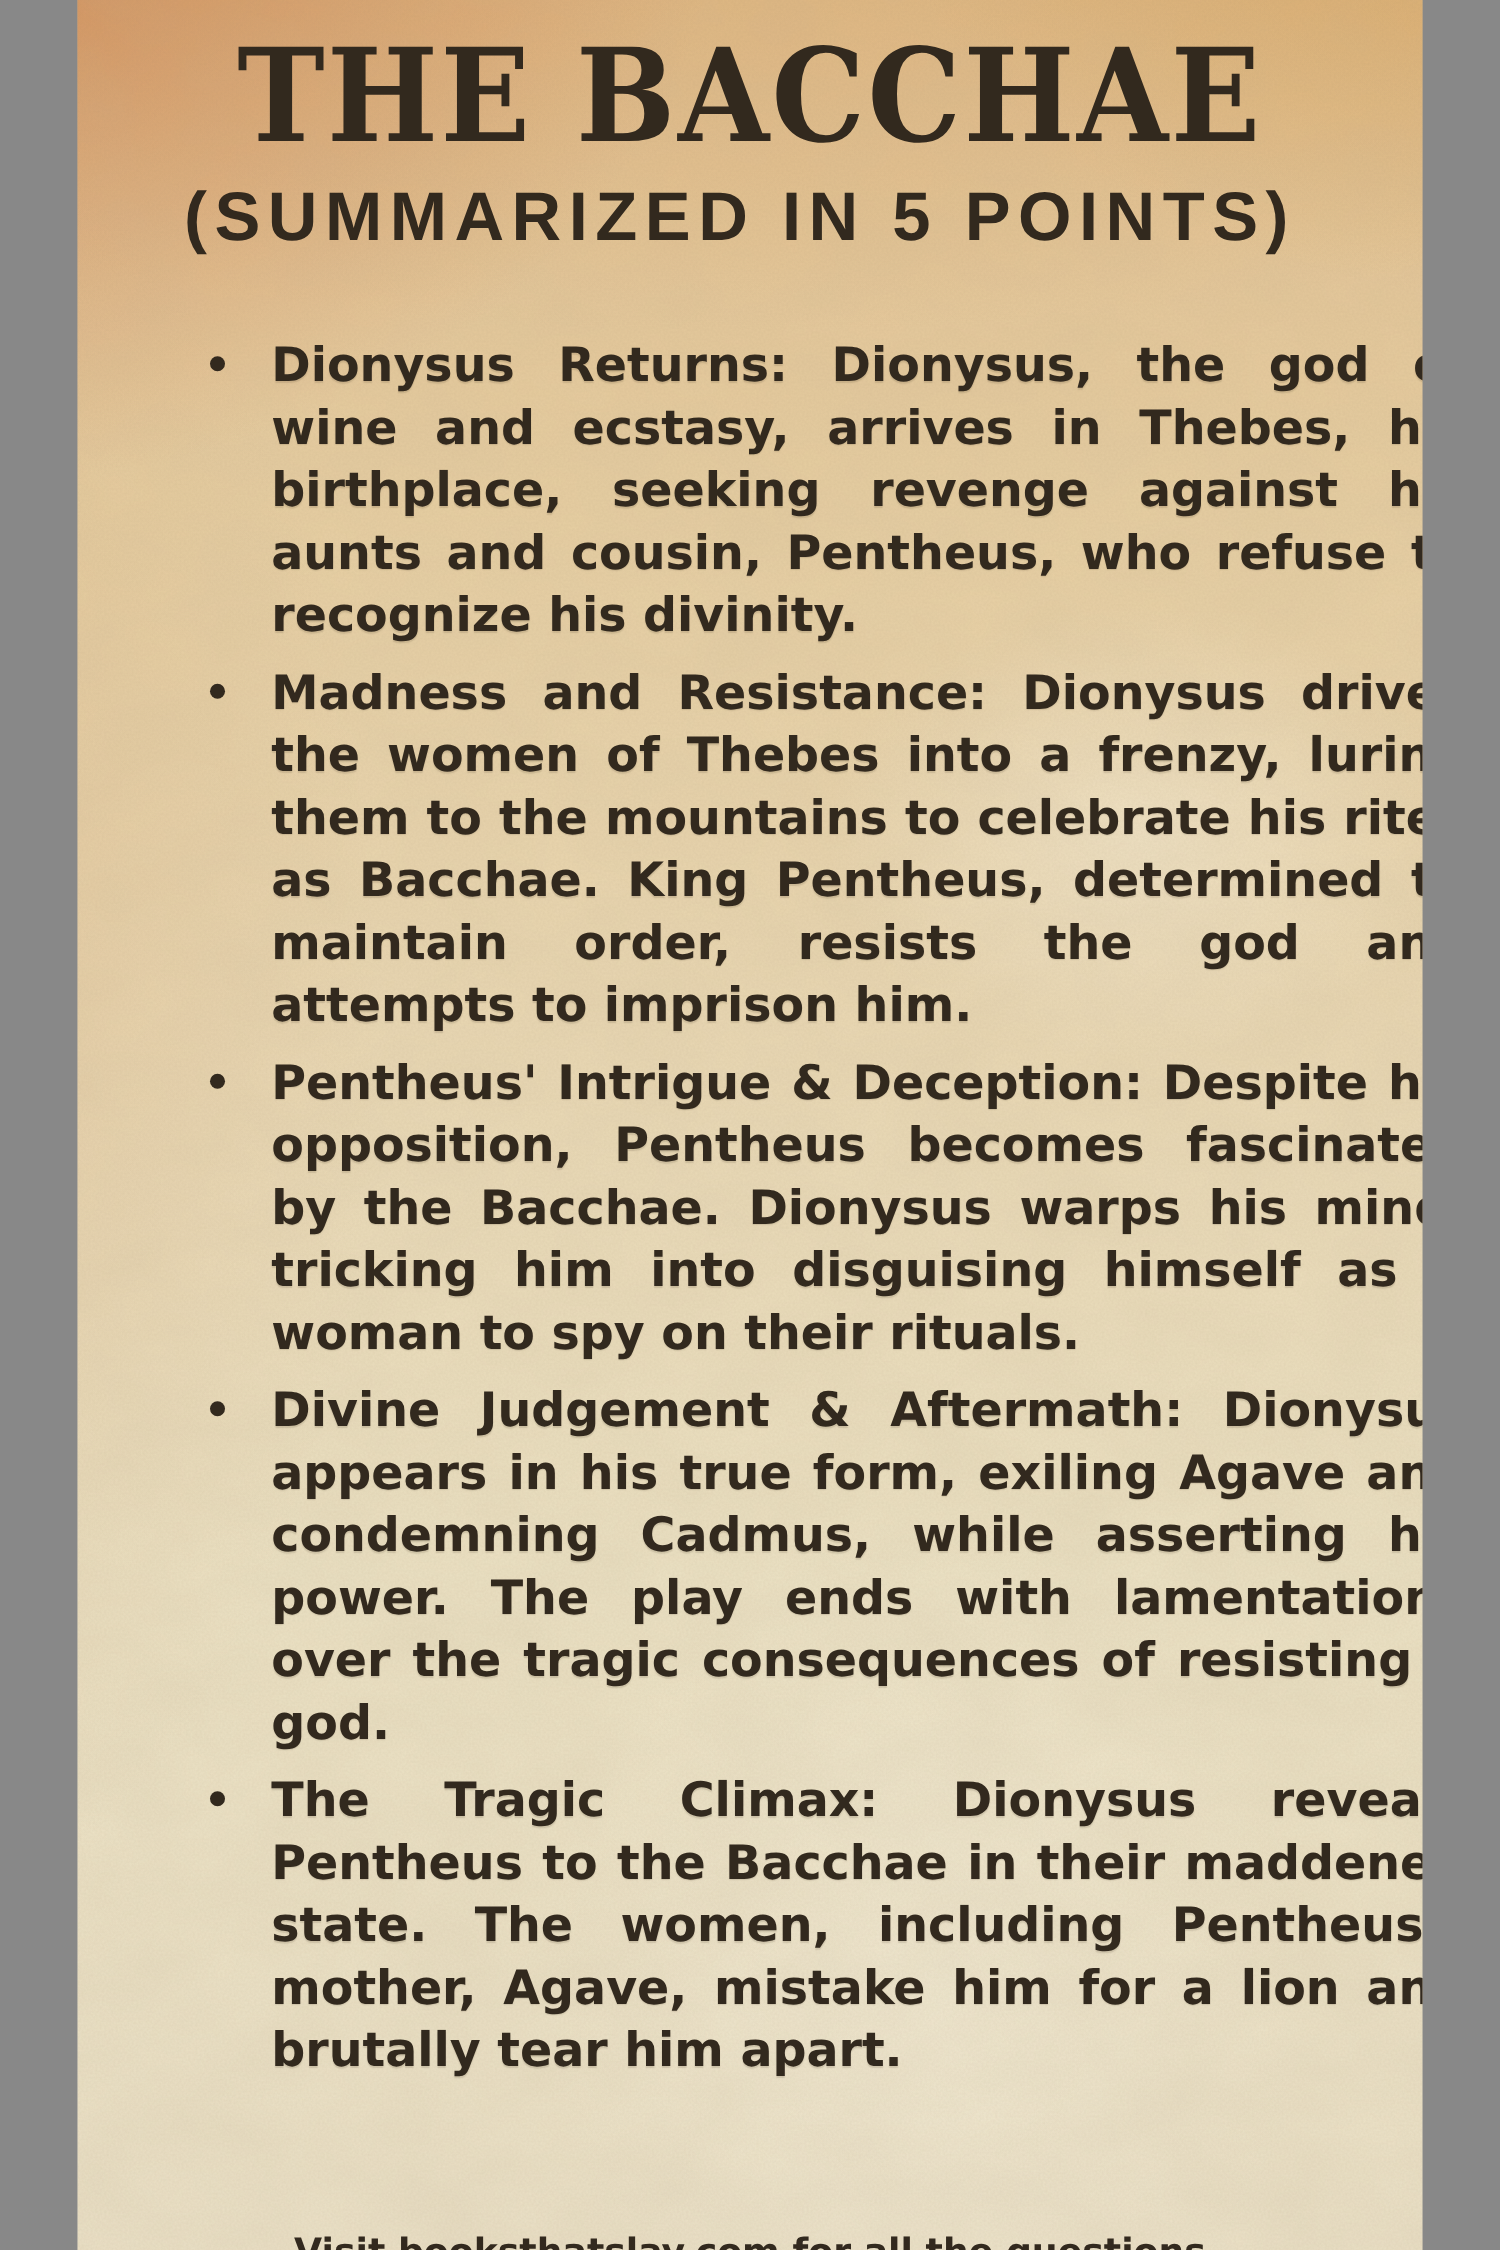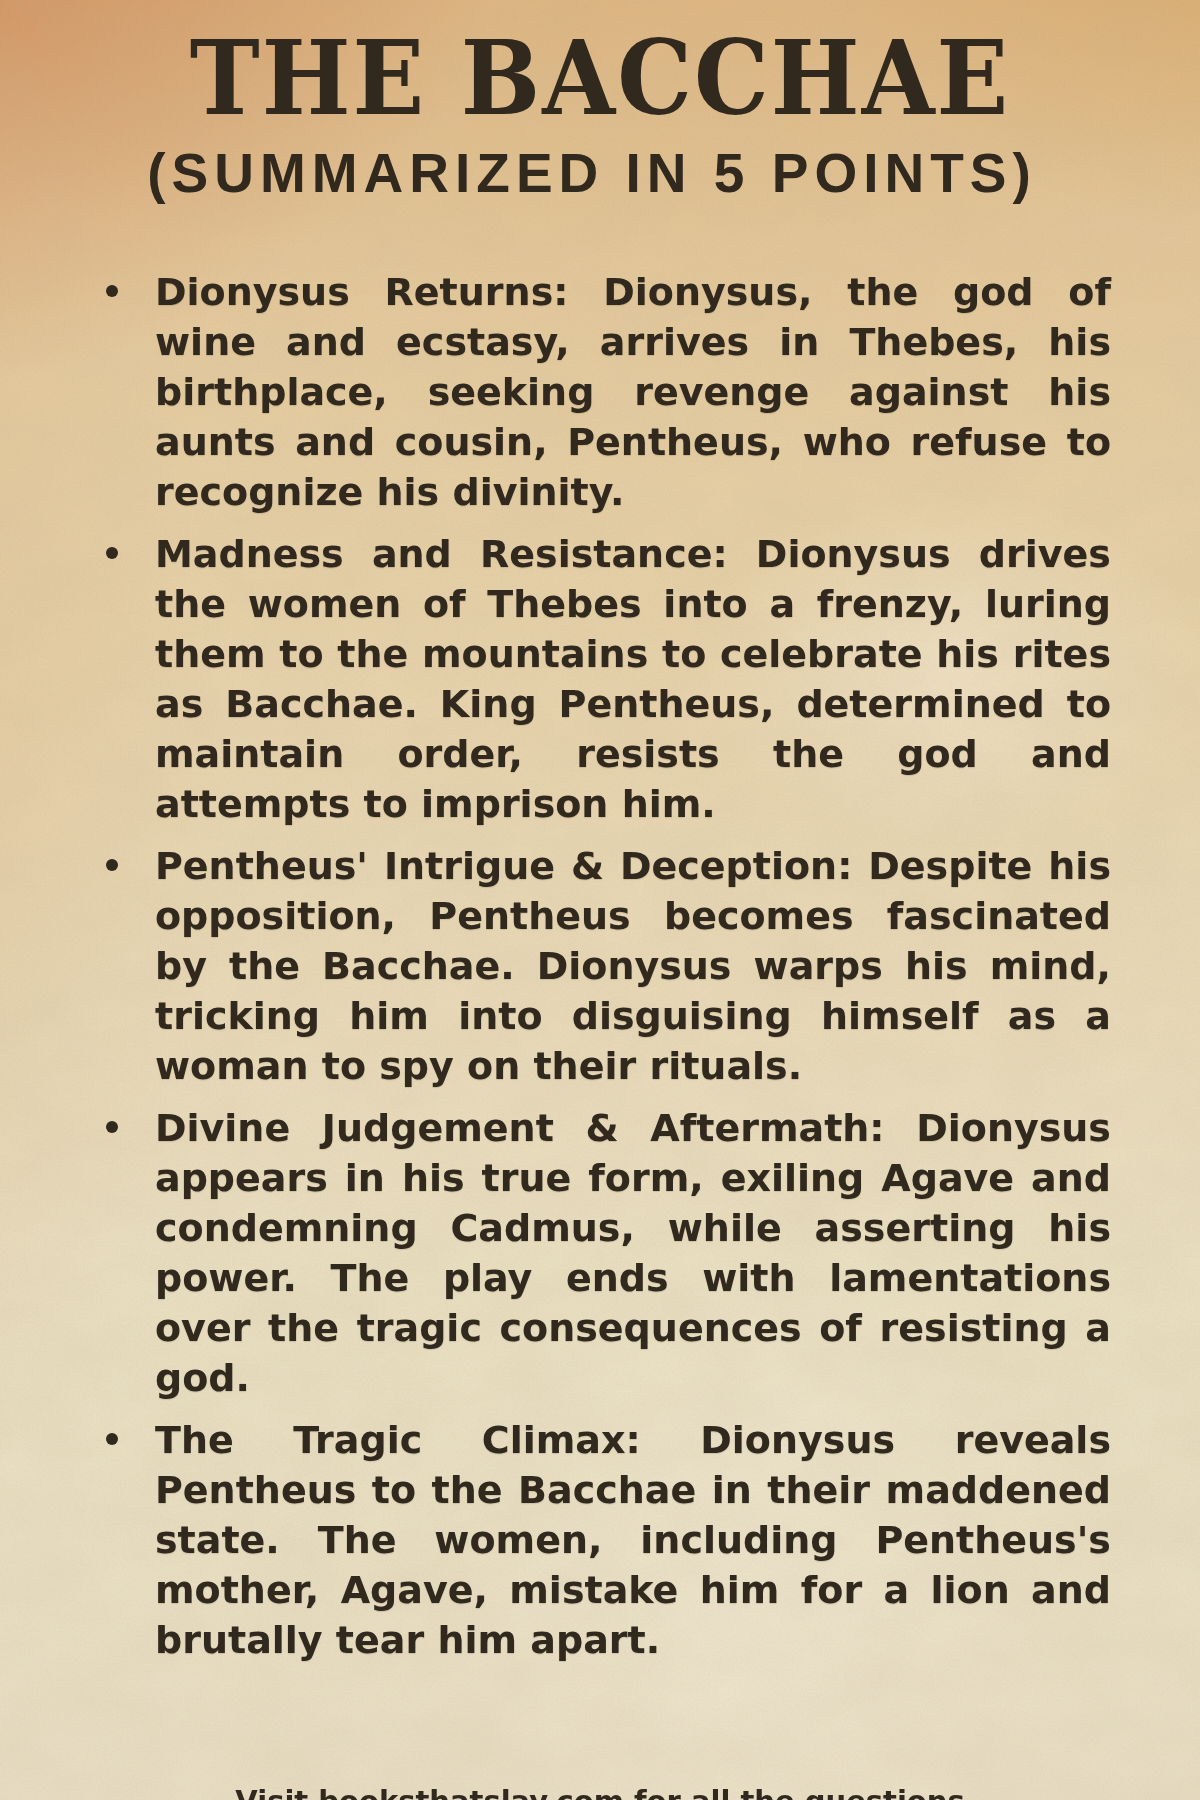--- a/index.html
+++ b/index.html
@@ -1,19 +1,19 @@
 <!DOCTYPE html>
 <html><head>
 <meta charset="utf-8">
 <style>
   * { box-sizing: border-box; }
   html, body { margin: 0; padding: 0; background: #888; }
   .poster {
     position: relative;
-    width: 1200px;
+    width: 1076px;
     height: 1800px;
     margin: 0 auto;
     overflow: hidden;
     background:
       radial-gradient(1100px 900px ellipse at -8% -6%, rgba(193,95,42,0.52), rgba(193,95,42,0) 55%),
       radial-gradient(900px 700px ellipse at 108% -10%, rgba(206,145,56,0.45), rgba(206,145,56,0) 60%),
       radial-gradient(1500px 520px ellipse at 50% -6%, rgba(214,160,92,0.38), rgba(214,160,92,0) 72%),
       radial-gradient(620px 1200px ellipse at -12% 45%, rgba(203,140,80,0.16), rgba(203,140,80,0) 60%),
       radial-gradient(360px 260px ellipse at 79% 37%, rgba(249,243,224,0.45), rgba(249,243,224,0) 70%),
       radial-gradient(430px 520px ellipse at 63% 88%, rgba(247,241,222,0.42), rgba(247,241,222,0) 72%),

